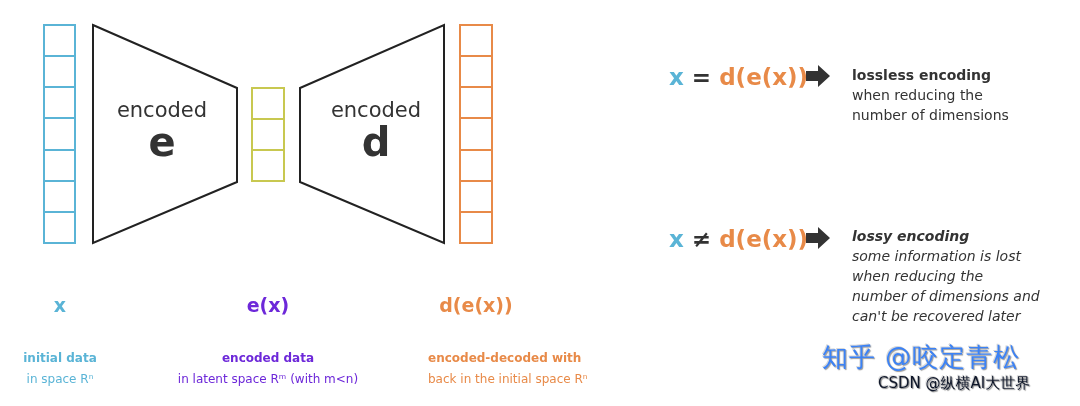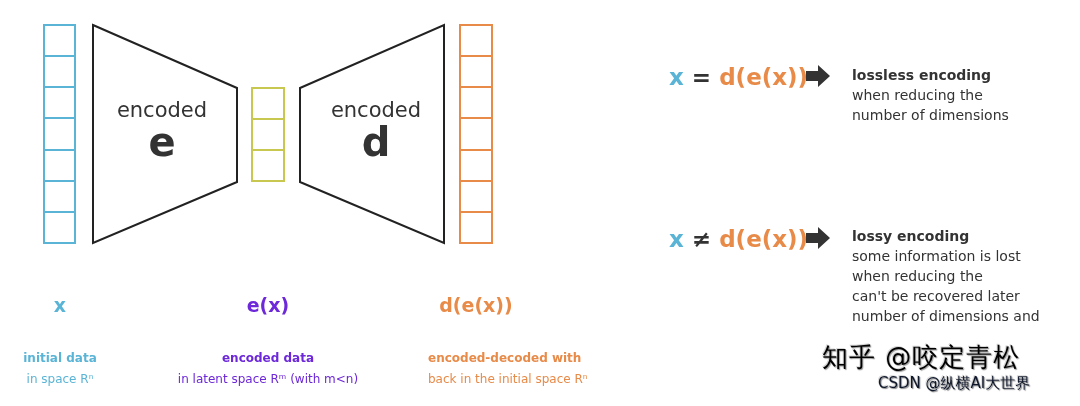--- a/index.html
+++ b/index.html
@@ -12,21 +12,21 @@
   .var { position:absolute; font-size:19px; font-weight:bold; text-align:center; }
   .cap { position:absolute; text-align:center; font-size:12px; line-height:21px; }
   .cap .t { font-weight:bold; }
   .blue { color:#5ab4d6; }
   .yellow { color:#6d28d9; }
   .orange { color:#e88a48; }
   .eq { position:absolute; font-size:23px; font-weight:bold; }
   .arrow { position:absolute; width:24px; height:22px; }
   .desc { position:absolute; font-size:14px; line-height:20px; color:#333; }
   .desc .t { font-weight:bold; }
-  .wm1 { position:absolute; left:822px; top:340px; font-size:26px; color:#000000;
+  .wm1 { position:absolute; left:822px; top:340px; font-size:26px; color:#3b82f6;
          text-shadow: 1px 1px 1px #9a9a9a, -1px -1px 0 #d8d8d8; letter-spacing:1px; }
   .wm2 { position:absolute; left:878px; top:374px; font-size:15px; color:#0f172a;
          text-shadow: 1px 1px 1px #888, -1px -1px 0 #ddd; }
 </style>
 </head>
 <body>
 
 <svg class="diagram" width="1080" height="406">
 
   <g fill="none" stroke="#5ab4d6" stroke-width="2">
@@ -101,22 +101,22 @@
 </div>
 
 <div class="eq" style="left:669px; top:226px;">
   <span class="blue">x</span>
   <span style="color:#333;">≠</span>
   <span class="orange">d(e(x))</span>
 </div>
 <svg class="arrow" style="left:806px; top:227px;" viewBox="0 0 24 22">
   <polygon points="0,6 12,6 12,0 24,11 12,22 12,16 0,16" fill="#333"></polygon>
 </svg>
-<div class="desc" style="left:852px; top:226px;">
+<div class="desc" style="left:852px; top:226px;font-style:italic;">
   <div class="t">lossy encoding</div>
   <div>some information is lost</div>
   <div>when reducing the</div>
+  <div>number of dimensions and</div>
   <div>can't be recovered later</div>
-  <div>number of dimensions and</div>
 </div>
 
 <div class="wm1">知乎 @咬定青松</div>
 <div class="wm2">CSDN @纵横AI大世界</div>
 
 </body></html>

